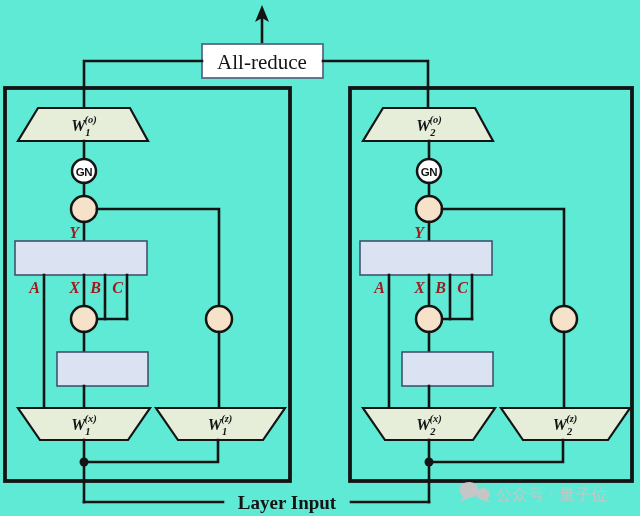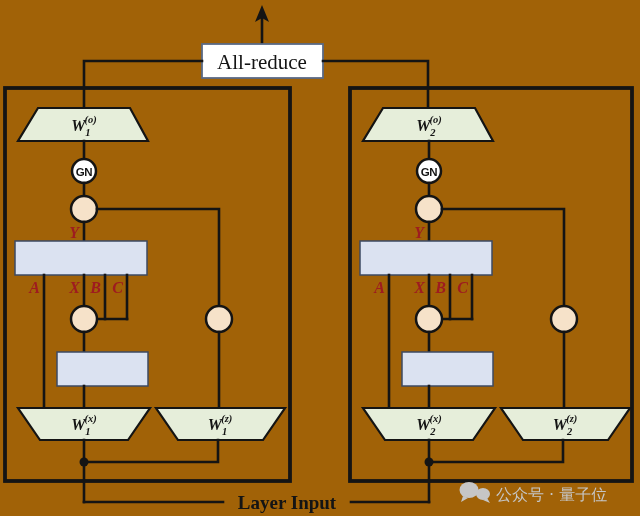--- a/index.html
+++ b/index.html
@@ -1,16 +1,16 @@
 <!DOCTYPE html>
 <html><head>
 <meta charset="utf-8">
 <style>
   html,body{margin:0;padding:0;background:#ffffff;}
-  .stage{position:relative;width:640px;height:516px;background:#a16207;overflow:hidden;
+  .stage{position:relative;width:640px;height:516px;background:#5eead4;overflow:hidden;
          font-family:"Liberation Serif", serif;}
   svg{position:absolute;left:0;top:0;}
   .ln{stroke:#141414;stroke-width:2.6;fill:none;stroke-linecap:square;}
   .blk{stroke:#141414;stroke-width:3.8;fill:none;}
   .tp{stroke:#141414;stroke-width:2.2;}
   .cl{stroke:#141414;stroke-width:2.5;}
   .gncl{stroke:#141414;stroke-width:2.5;fill:#ffffff;}
   .rb{stroke:#3d4a63;stroke-width:1.5;}
   .arbox{fill:#ffffff;stroke-width:1.8;}
   .dot{fill:#141414;stroke:none;}

